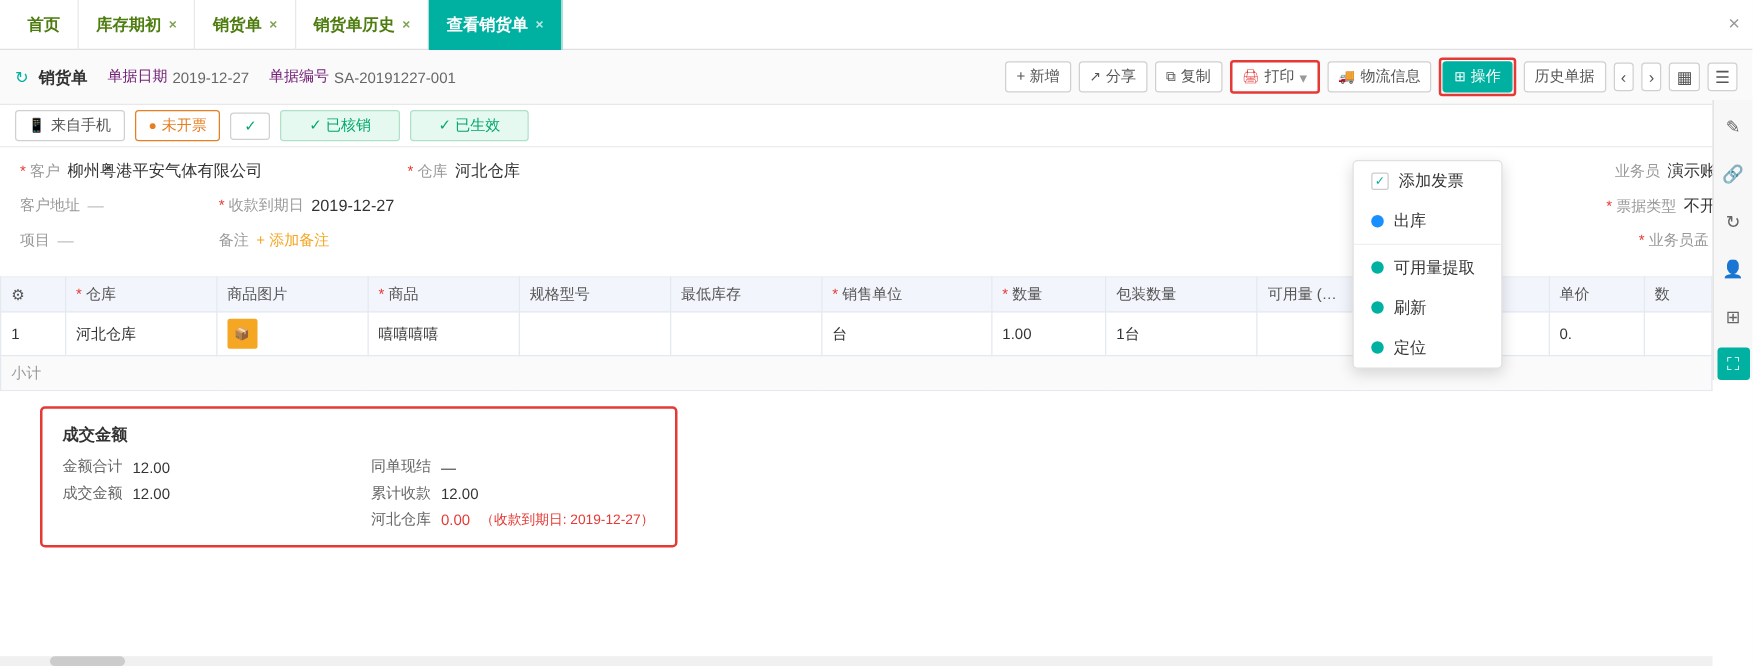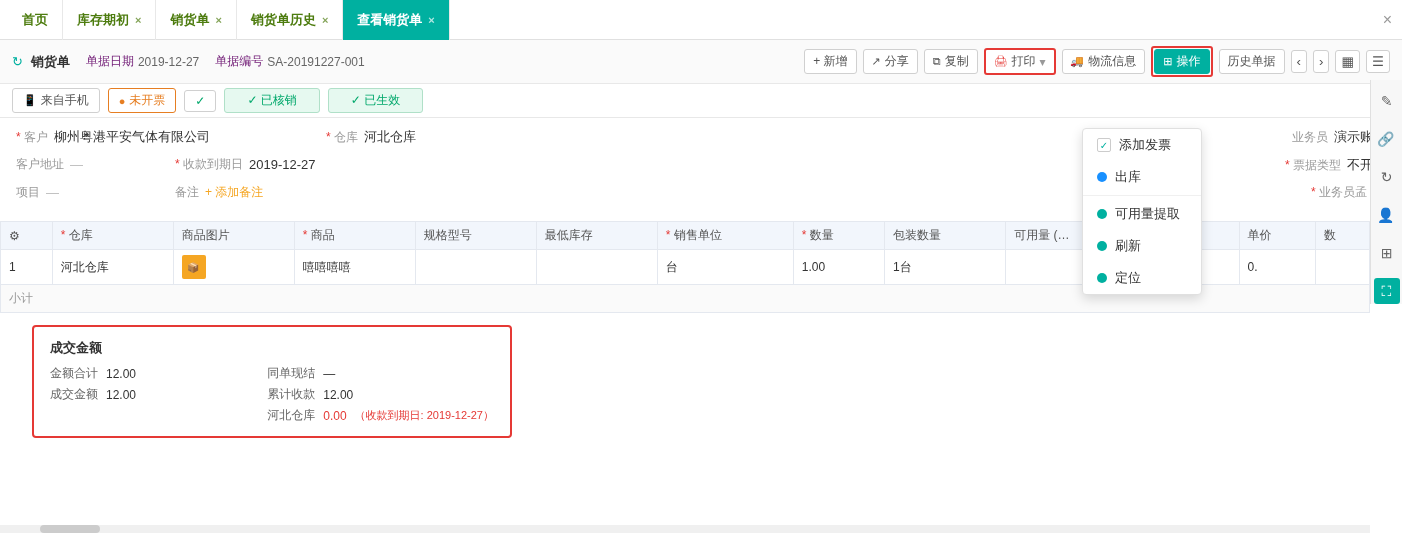--- a/index.html
+++ b/index.html
@@ -96,21 +96,21 @@
     .data-table tr.subtotal td { background: #fafafa; }
     .product-img { width: 24px; height: 24px; background: #f5a623; border-radius: 2px;
       display: inline-flex; align-items: center; justify-content: center; color: #fff; font-size: 10px; }
 
     
     .summary-box {
       border: 2px solid #e53935; border-radius: 4px; padding: 12px 16px;
       margin: 8px 16px; display: inline-block; min-width: 480px;
     }
     .summary-title { font-weight: bold; font-size: 13px; margin-bottom: 8px; }
-    .summary-grid { display: grid; grid-template-columns: 1fr; gap: 4px 20px; }
+    .summary-grid { display: grid; grid-template-columns: 1fr 1fr; gap: 4px 20px; }
     .summary-item { display: flex; align-items: center; gap: 8px; font-size: 12px; }
     .summary-item .s-label { color: #666; white-space: nowrap; }
     .summary-item .s-value { color: #333; }
     .summary-item .s-value.red { color: #e53935; }
     .summary-item .s-hint { color: #e53935; font-size: 11px; }
 
     
     .dropdown-menu {
       position: absolute; background: #fff; border: 1px solid #e0e0e0;
       border-radius: 4px; box-shadow: 0 4px 12px rgba(0,0,0,0.15);

